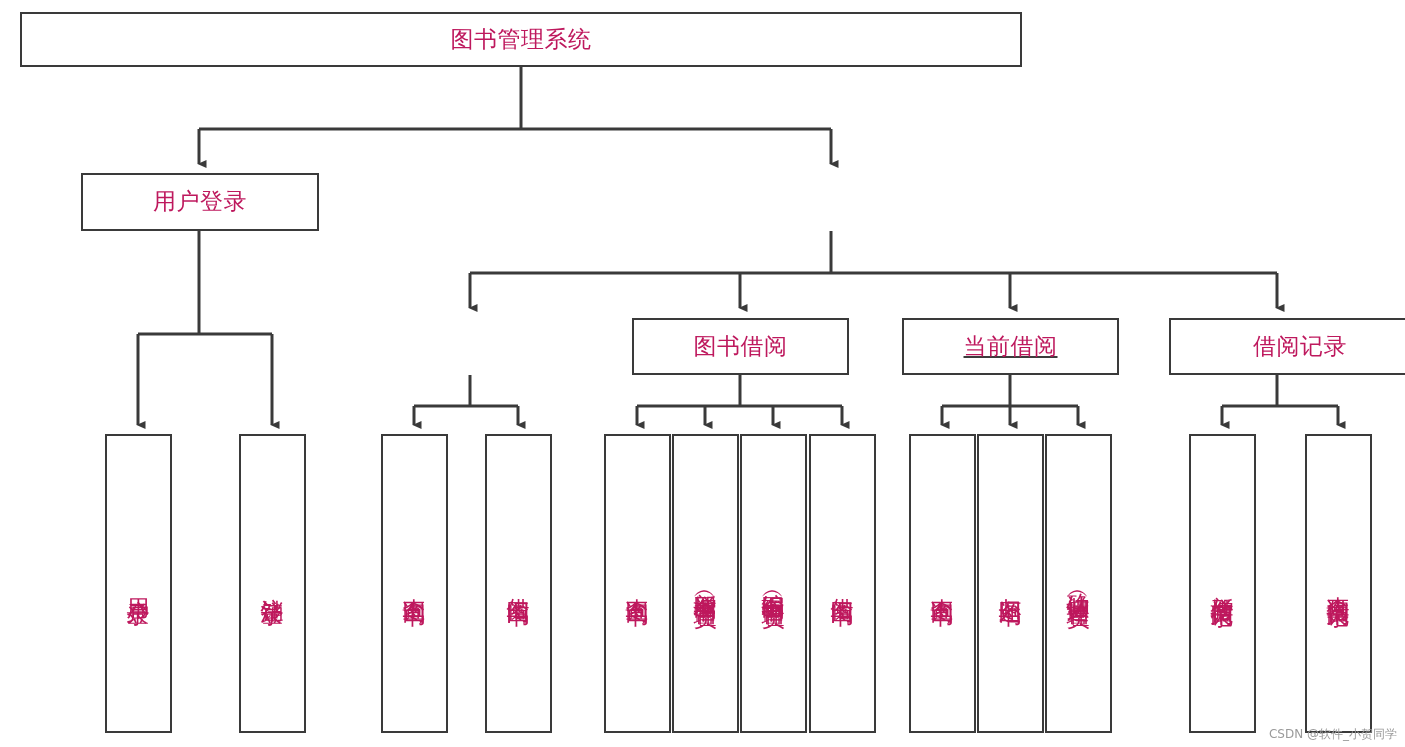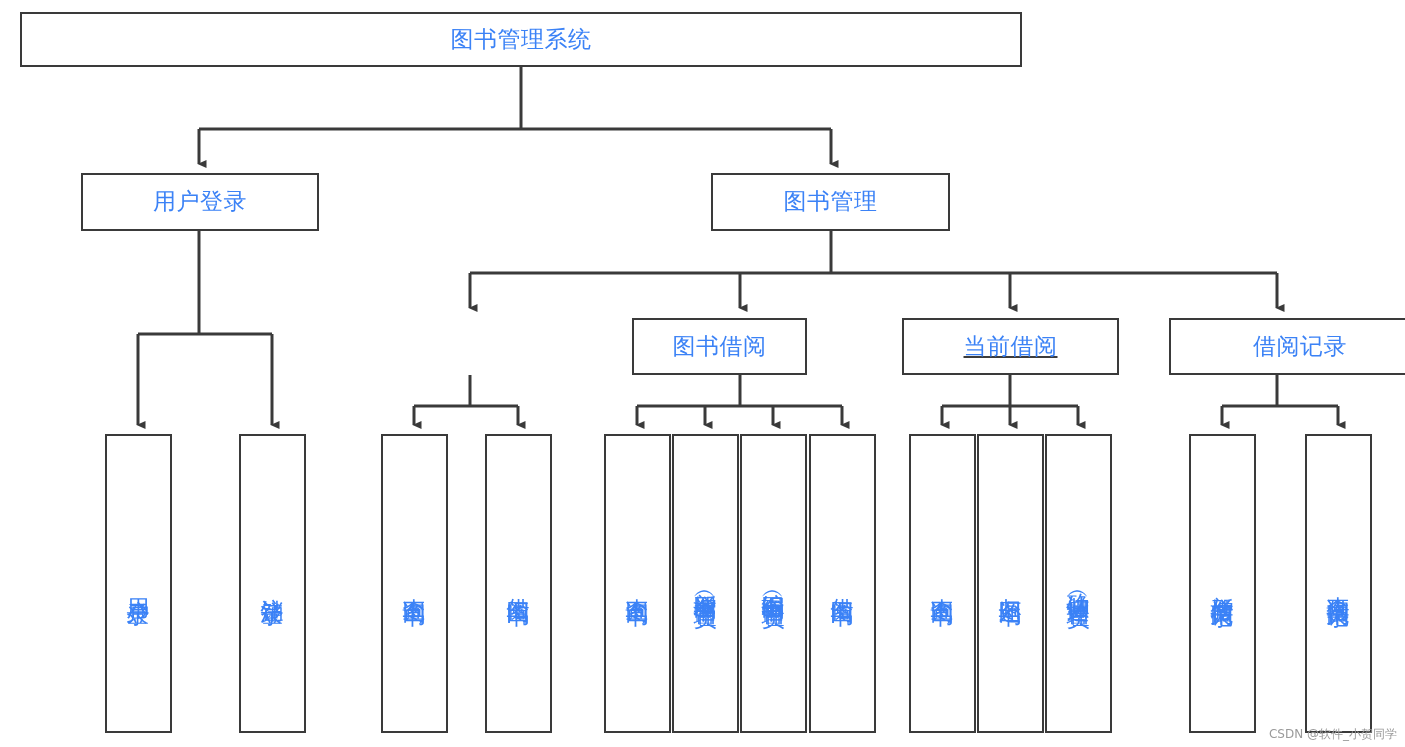--- a/index.html
+++ b/index.html
@@ -34,21 +34,21 @@
     display: flex;
     align-items: center;
     justify-content: center;
     color: #3c3c3c;
   }
   .node-label {
     display: block;
     text-align: center;
     line-height: 1.18;
     letter-spacing: 0.5px;
-    color: #3b82f6;
+    color: #be185d;
   }
   .node.horizontal .node-label {
     font-size: 23px;
   }
   .node.root .node-label {
     font-size: 23px;
   }
   .node.vertical {
     writing-mode: vertical-rl;
     text-orientation: upright;
@@ -128,25 +128,22 @@
     </g>
   </svg>
 
   <div class="node root horizontal" style="left:20px; top:12px; width:1002px; height:55px;">
     <span class="node-label">图书管理系统</span>
   </div>
 
   <div class="node horizontal" style="left:81px; top:173px; width:238px; height:58px;">
     <span class="node-label">用户登录</span>
   </div>
-  <div class="node horizontal" style="left:711px; top:173px; width:239px; height:58px;">
-    <span class="node-label">图书管理</span>
-  </div>
 
-  <div class="node horizontal" style="left:632px; top:318px; width:175px; height:57px;">
+  <div class="node horizontal" style="left:632px; top:318px; width:217px; height:57px;">
     <span class="node-label">图书借阅</span>
   </div>
   <div class="node horizontal" style="left:902px; top:318px; width:217px; height:57px;text-decoration:underline;">
     <span class="node-label">当前借阅</span>
   </div>
   <div class="node horizontal" style="left:1169px; top:318px; width:262px; height:57px;">
     <span class="node-label">借阅记录</span>
   </div>
 
   <div class="node vertical" style="left:105px; top:434px; width:67px; height:299px;">

